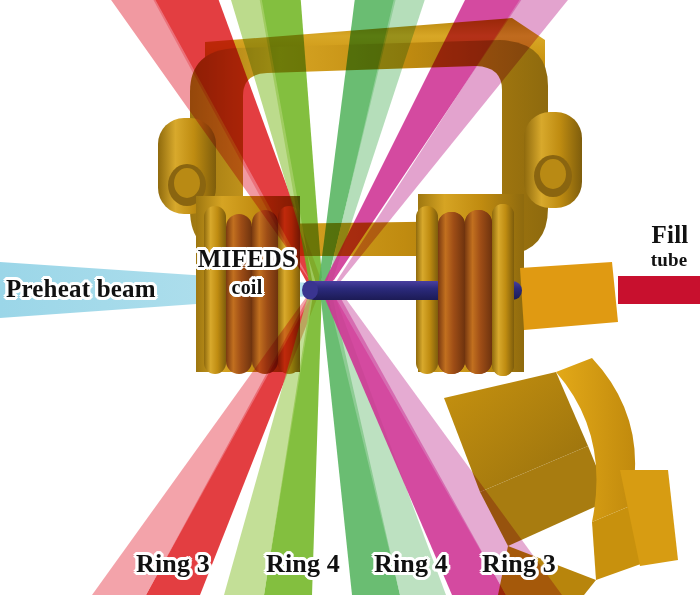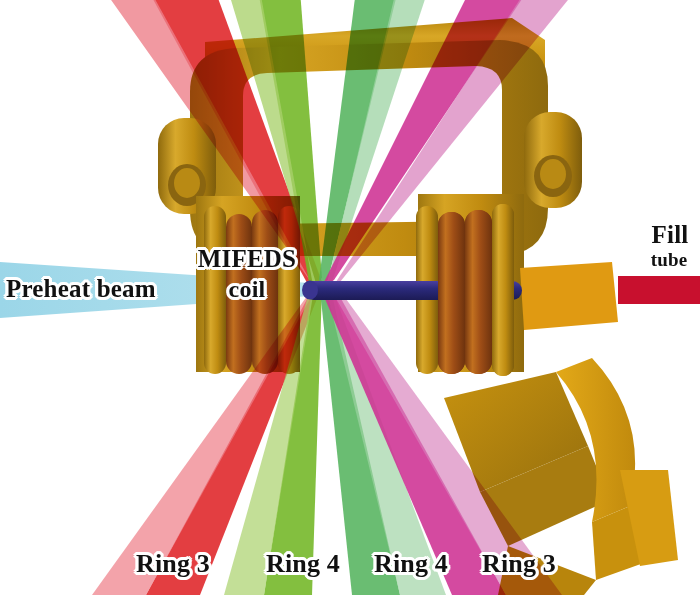--- a/index.html
+++ b/index.html
@@ -172,21 +172,21 @@
 
   <path d="M520,268 L612,262 L618,322 L524,330 Z" fill="#E09A12" opacity="0.0"></path>
 
   <rect x="618" y="276" width="82" height="28" fill="#C8102E"></rect>
 
 </svg>
 
 <div class="lbl ctr" style="left:186px; top:246px; width:122px; font-size:25px;">MIFEDS</div>
 
 <div class="lbl" style="left:6px;  top:276px; font-size:25px;">Preheat beam</div>
-<div class="lbl ctr" style="left:186px; top:277px; width:122px; font-size:24px;">coil</div>
+<div class="lbl ctr" style="left:186px; top:277px; width:122px; font-size:20px;">coil</div>
 
 
 <div class="lbl ctr" style="left:640px; top:222px; width:60px; font-size:25px;">Fill</div>
 <div class="lbl ctr" style="left:638px; top:250px; width:62px; font-size:19px;">tube</div>
 
 <div class="lbl ctr" style="left:118px; top:551px; width:110px; font-size:26px;">Ring 3</div>
 <div class="lbl ctr" style="left:248px; top:551px; width:110px; font-size:26px;">Ring 4</div>
 <div class="lbl ctr" style="left:356px; top:551px; width:110px; font-size:26px;">Ring 4</div>
 <div class="lbl ctr" style="left:464px; top:551px; width:110px; font-size:26px;">Ring 3</div>
 

